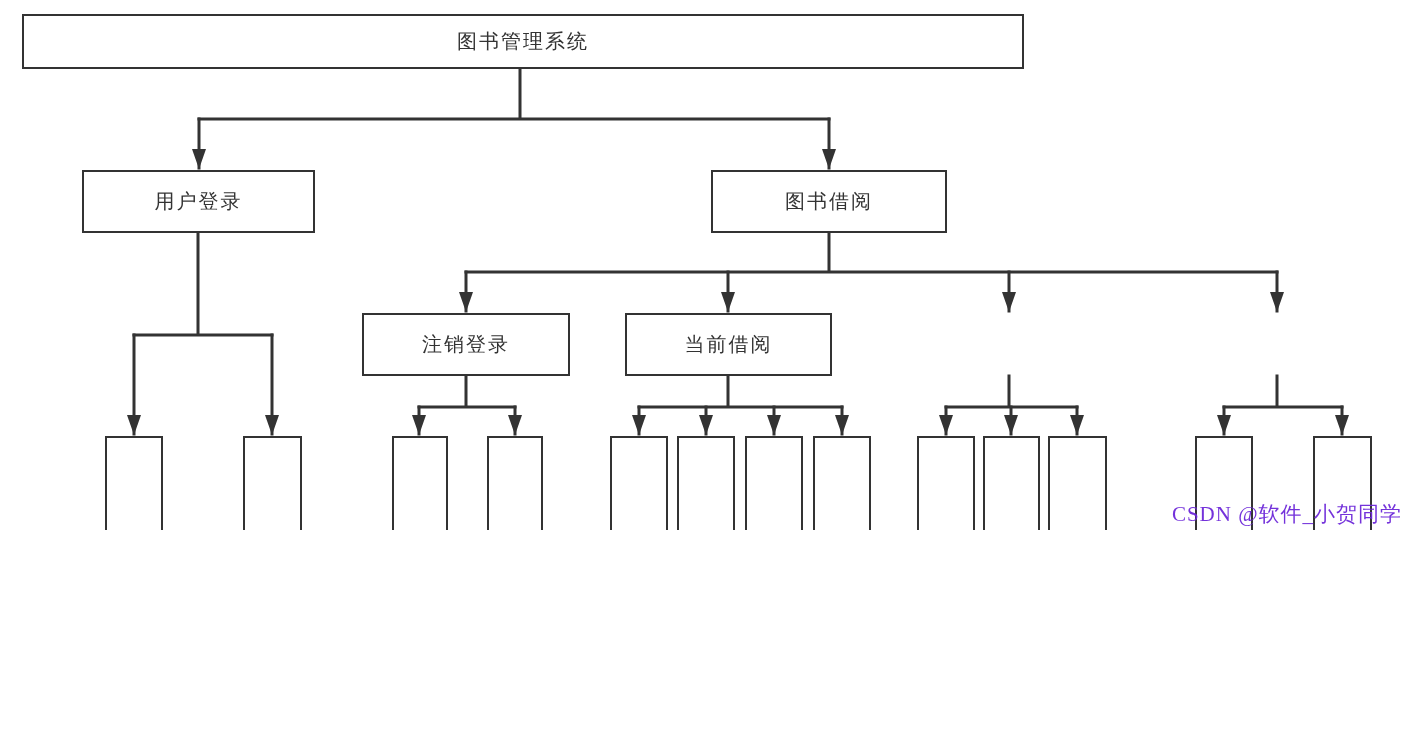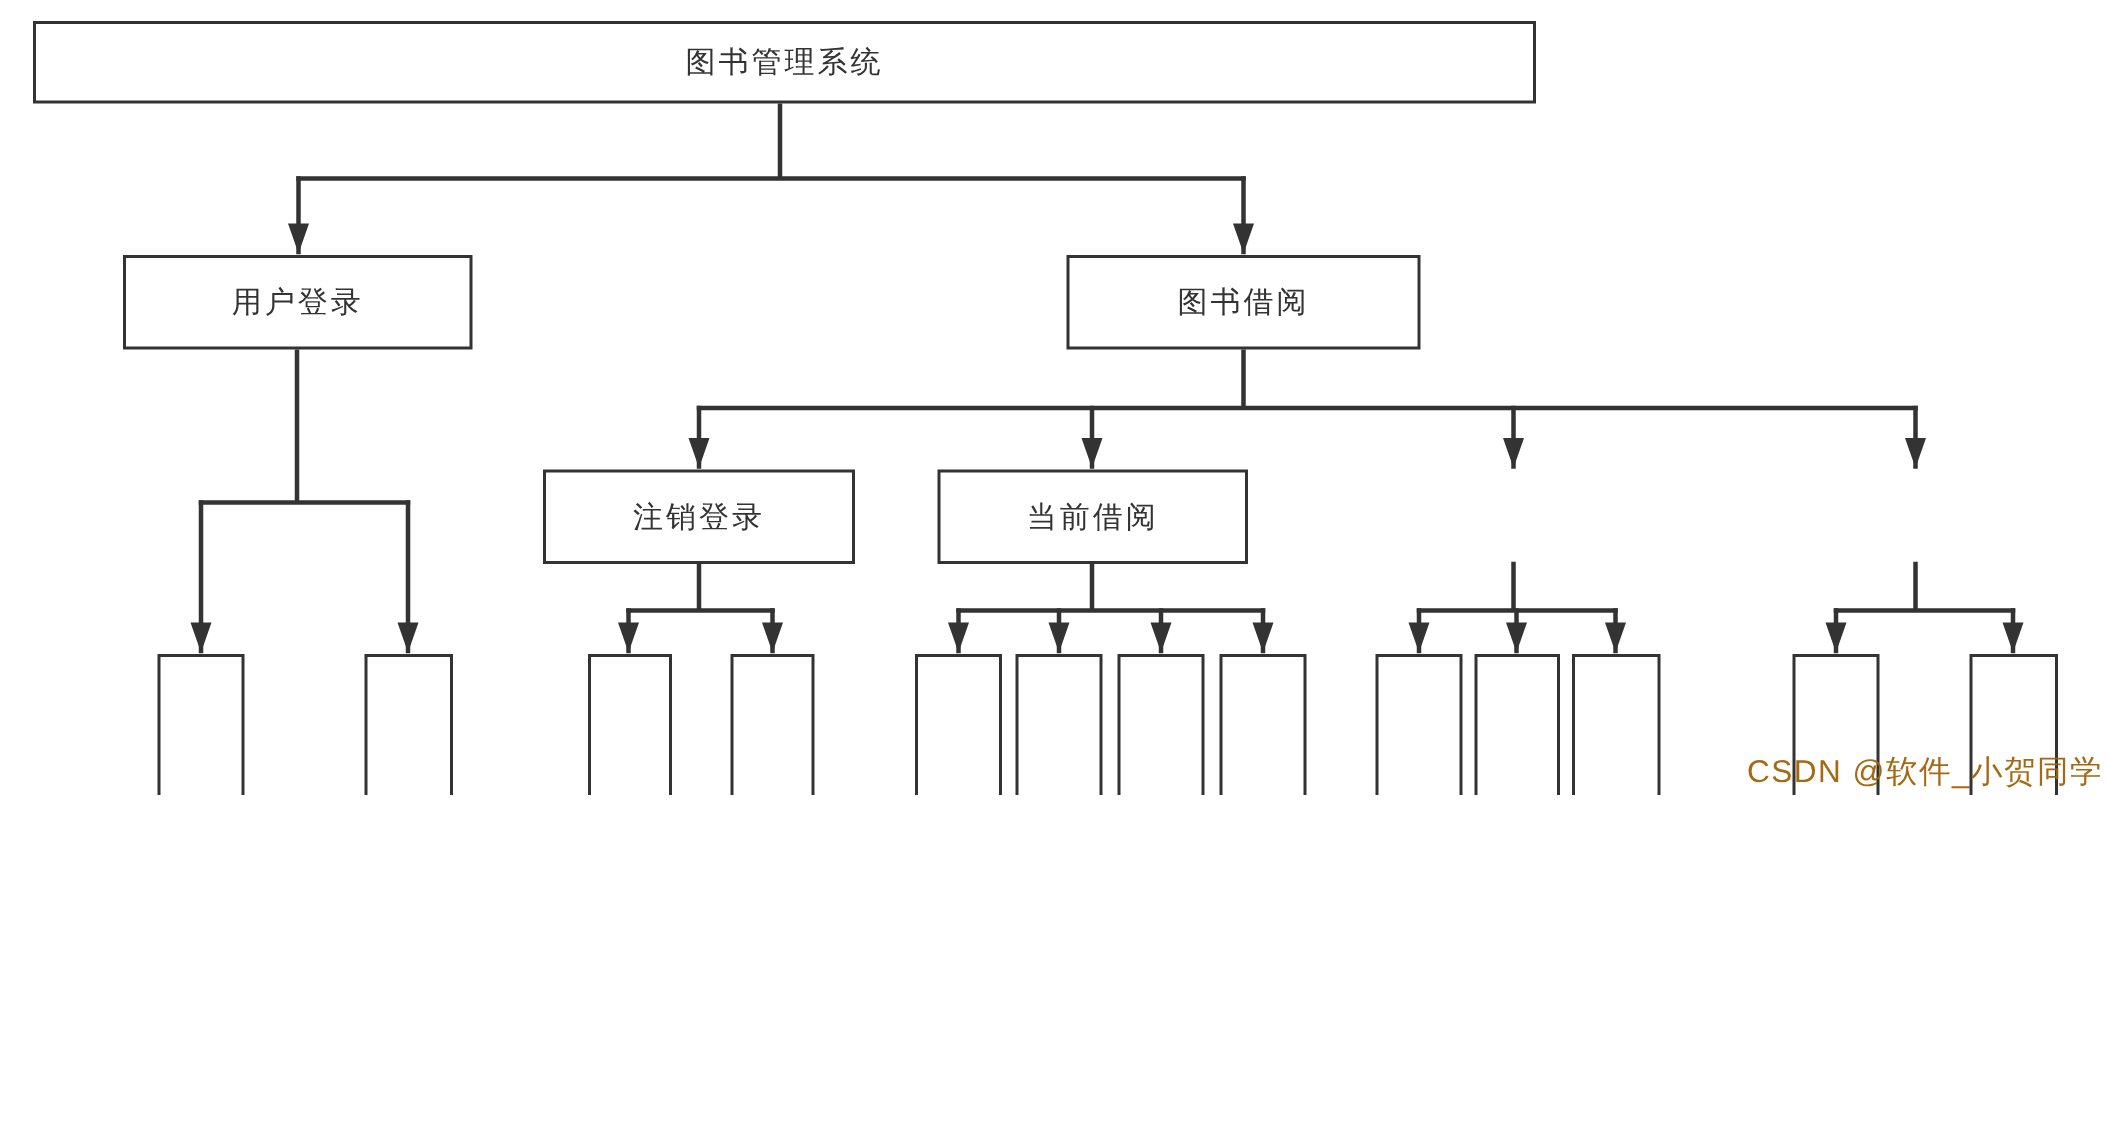--- a/index.html
+++ b/index.html
@@ -42,24 +42,25 @@
     font-size: 22px;
     letter-spacing: 7px;
     line-height: 1;
   }
   .watermark {
     position: absolute;
     right: 3px;
     bottom: 2px;
     font-size: 21px;
     letter-spacing: 1px;
-    color: #a16207;
+    color: #6d28d9;
     opacity: 0.95;
     white-space: nowrap;
     pointer-events: none;
+    font-family: Liberation Serif, serif;
   }
 </style>
 </head>
 <body>
 
 <div class="canvas">
 
   <svg class="connectors" viewBox="0 0 1405 747">
     <defs>
       <marker id="arw" viewBox="0 0 22 16" refX="20" refY="8" markerWidth="22" markerHeight="16" orient="auto" markerUnits="userSpaceOnUse">

